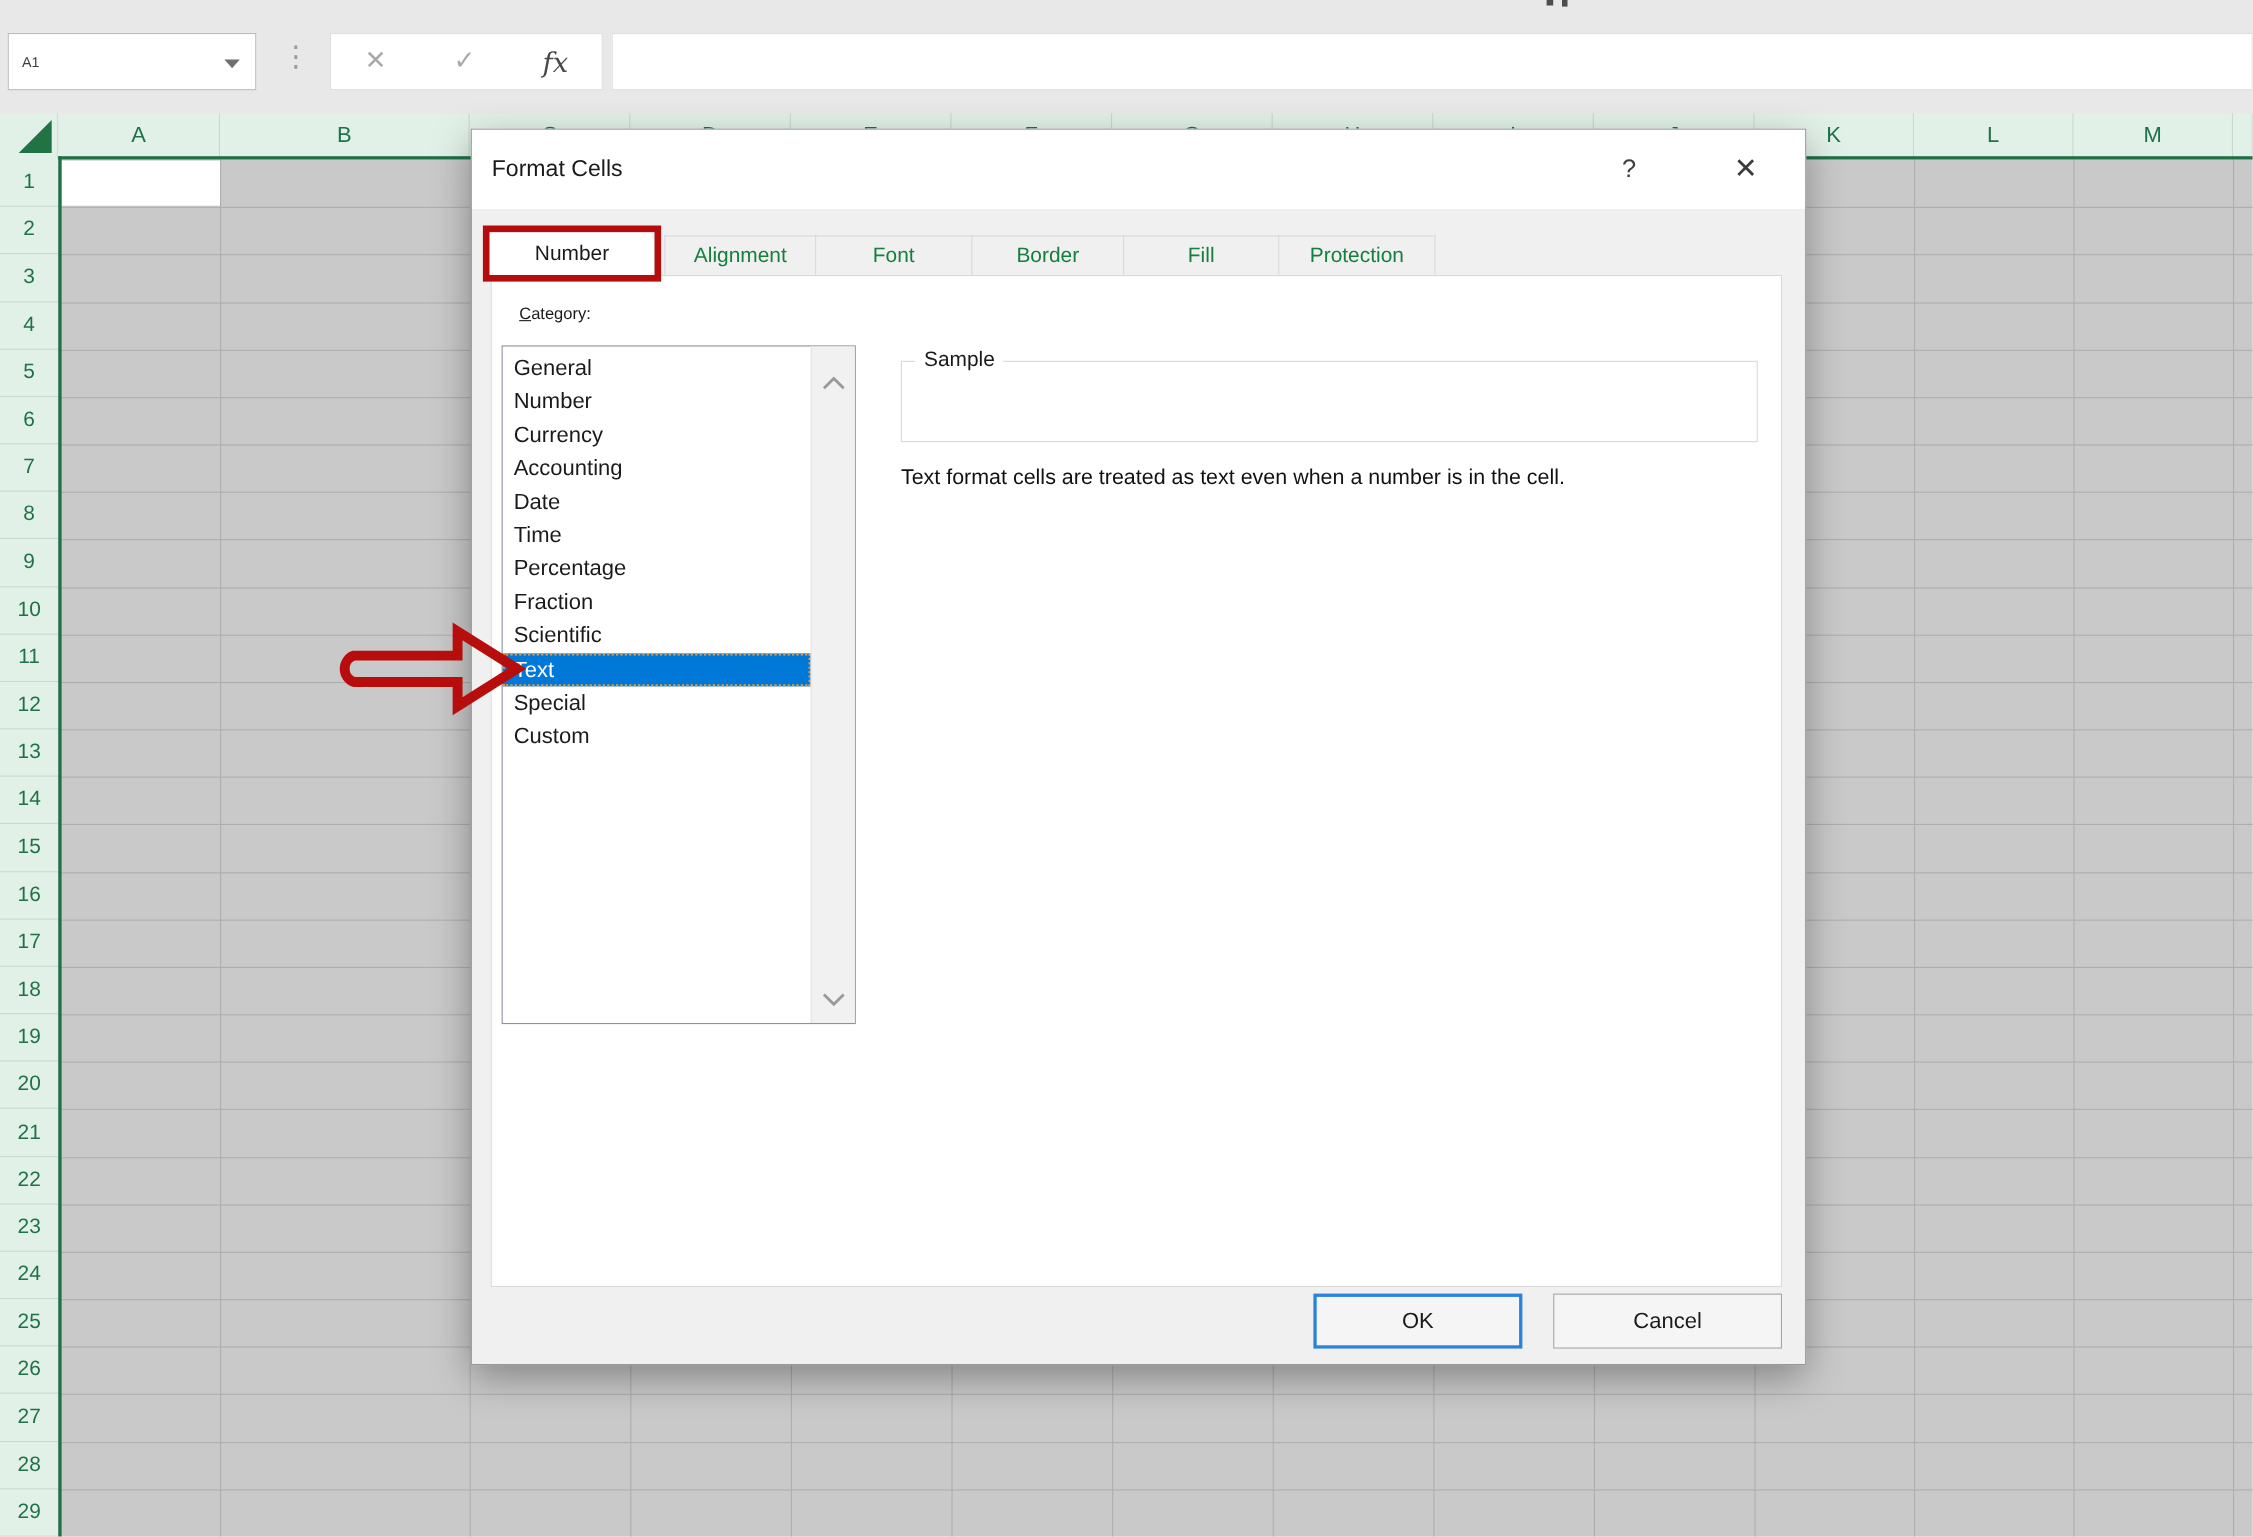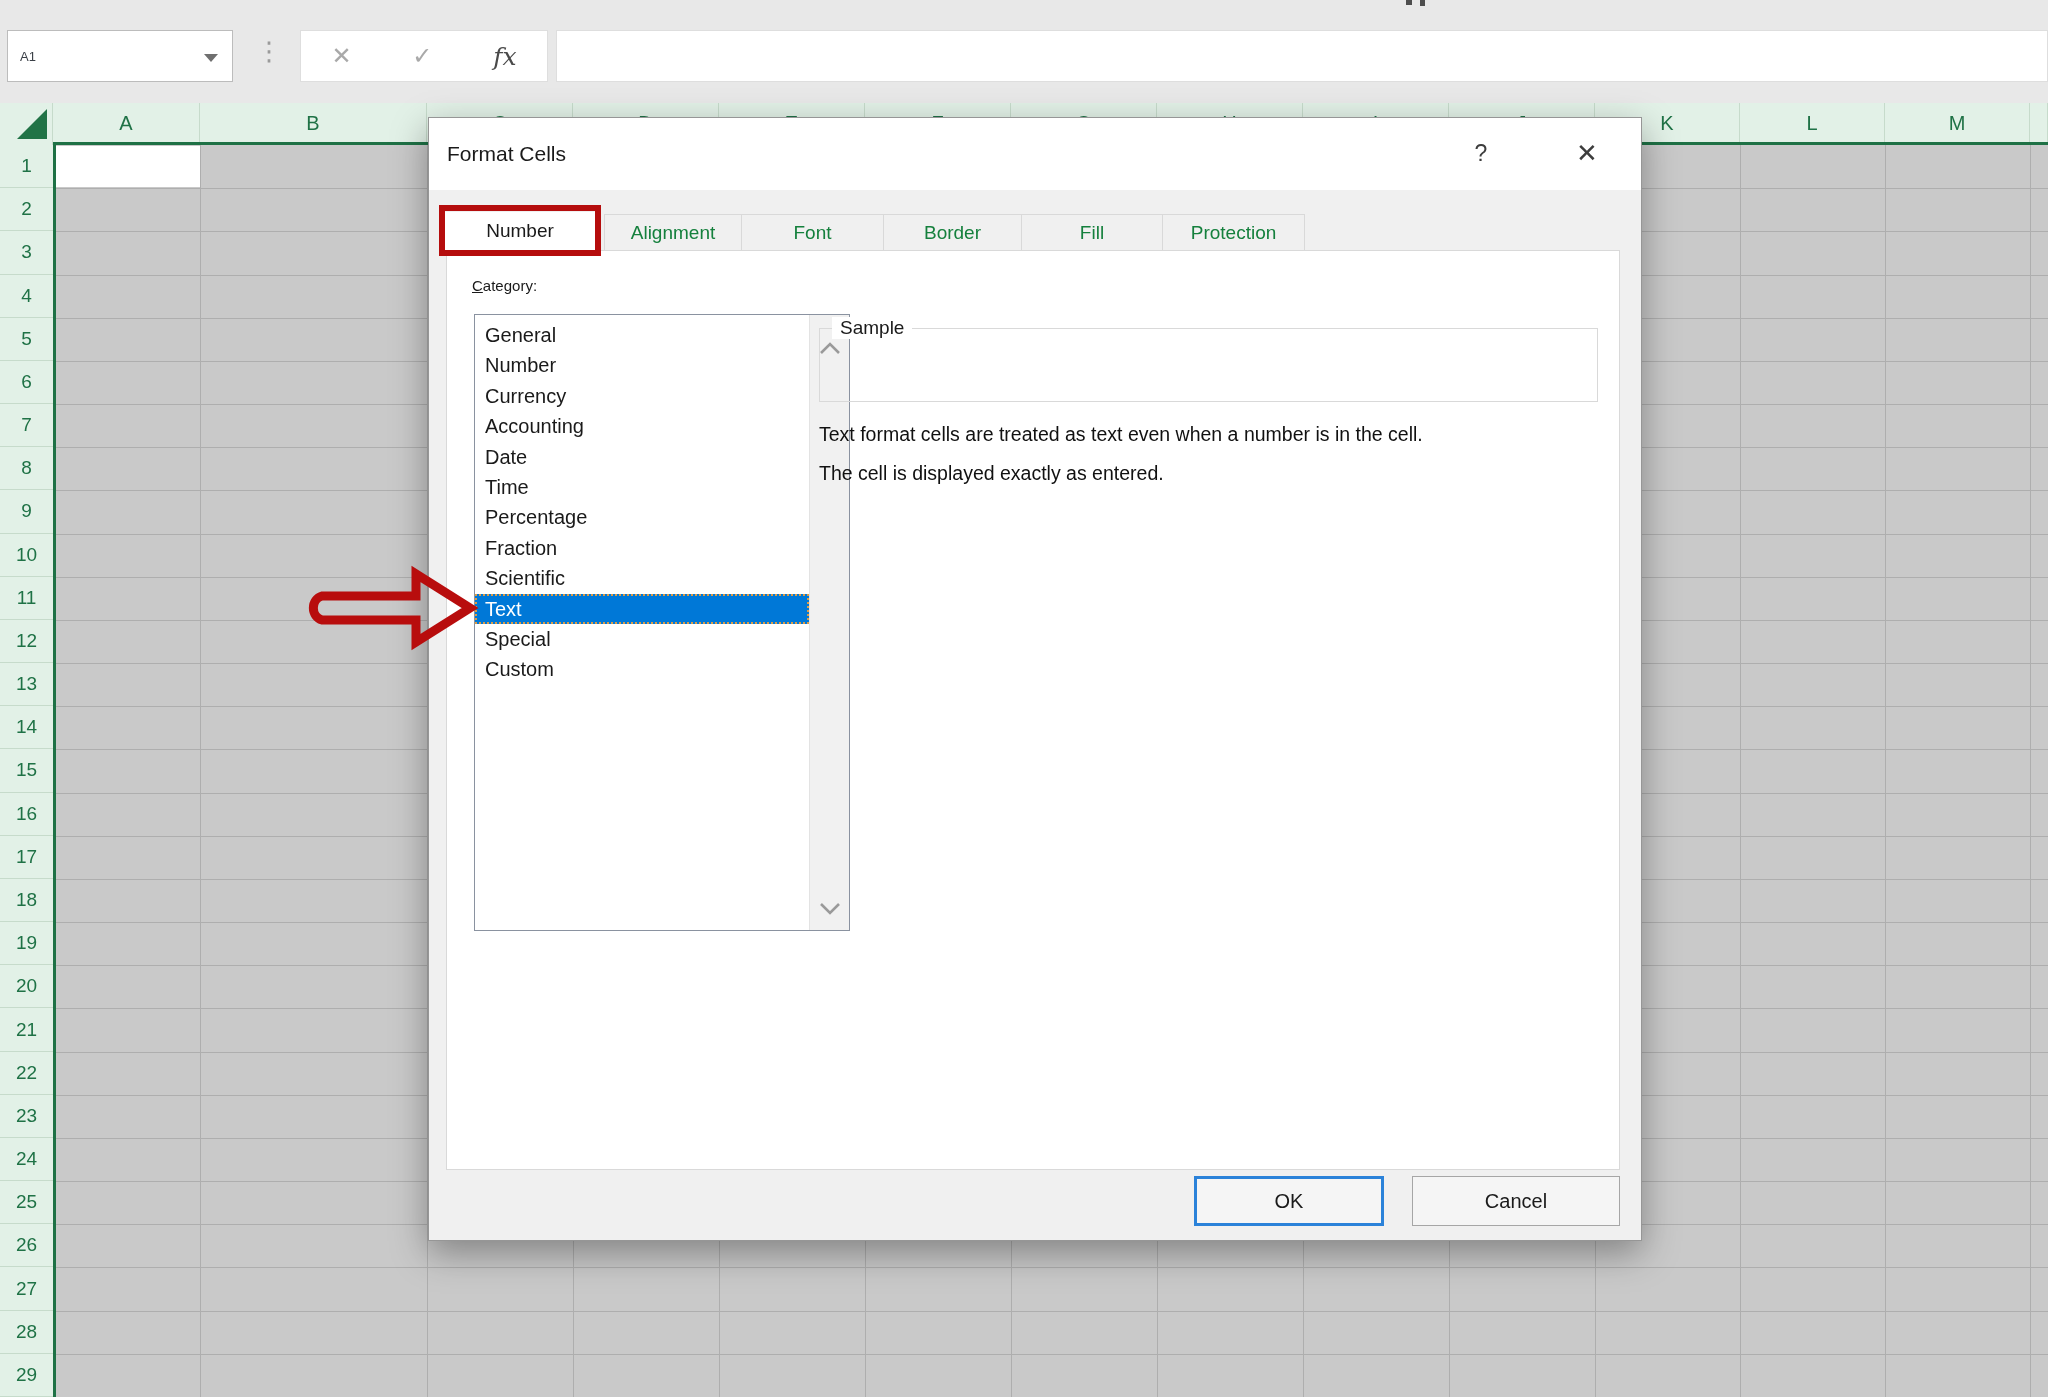--- a/index.html
+++ b/index.html
@@ -63,21 +63,21 @@
             border:6px solid #b50d0d;box-sizing:border-box;z-index:3;pointer-events:none;}
   #tabs-row{position:absolute;left:176px;top:96px;height:36px;display:flex;}
   .tab{height:36px;line-height:36px;text-align:center;font-size:19px;color:#15803d;
        background:#f0f0f0;border:1px solid #d9d9d9;border-bottom:none;
        box-sizing:border-box;margin-left:-1px;flex:none;}
 
   #tabpage{position:absolute;left:17px;top:132px;width:1174px;height:920px;background:#fff;
            border:1px solid #d9d9d9;box-sizing:border-box;}
   #category-label{position:absolute;left:25px;top:26px;font-size:15px;color:#1a1a1a;}
   #category-label::first-letter{text-decoration:underline;}
-  #listbox{position:absolute;left:27px;top:63px;width:376px;height:617px;background:#fff;
+  #listbox{position:absolute;left:9px;top:63px;width:322px;height:617px;background:#fff;
            border:1px solid #8a92a0;box-sizing:border-box;}
   #cat-items{position:absolute;left:0;top:5px;right:40px;}
   .cat-item{height:30.4px;line-height:30.4px;padding-left:10px;font-size:20px;color:#1a1a1a;
             white-space:nowrap;}
   .cat-item.selected{background:#0078d7;color:#fff;outline:2px dotted #dd9c46;outline-offset:-2px;}
   #list-scrollbar{position:absolute;right:0;top:0;bottom:0;width:40px;background:#f1f1f1;
             border-left:1px solid #e3e3e3;box-sizing:border-box;}
   .chev{position:absolute;left:8px;width:24px;height:14px;}
   .chev svg{display:block;}
   #chev-up{top:26px;} #chev-down{bottom:14px;}
@@ -264,21 +264,20 @@
         </div>
       </div>
 
       <div id="sample-group">
         <span id="sample-label">Sample</span>
         <span></span>
       </div>
 
       <div id="desc">
         <div>Text format cells are treated as text even when a number is in the cell.</div>
-        <div>The cell is displayed exactly as entered.</div>
       </div>
     </div>
 
     <div class="dlg-btn" id="ok-btn">OK</div>
     <div class="dlg-btn" id="cancel-btn">Cancel</div>
   </div>
 
   <svg class="abs" id="arrow" width="180" height="90" viewBox="0 0 180 90">
     <path d="M 22,31 H 116 V 9 L 170,43 L 116,77 V 55 H 22 A 12,12.5 0 0 1 22,31 Z" fill="none" stroke="#b80d0d" stroke-width="9" stroke-linejoin="miter"></path>
   </svg>

